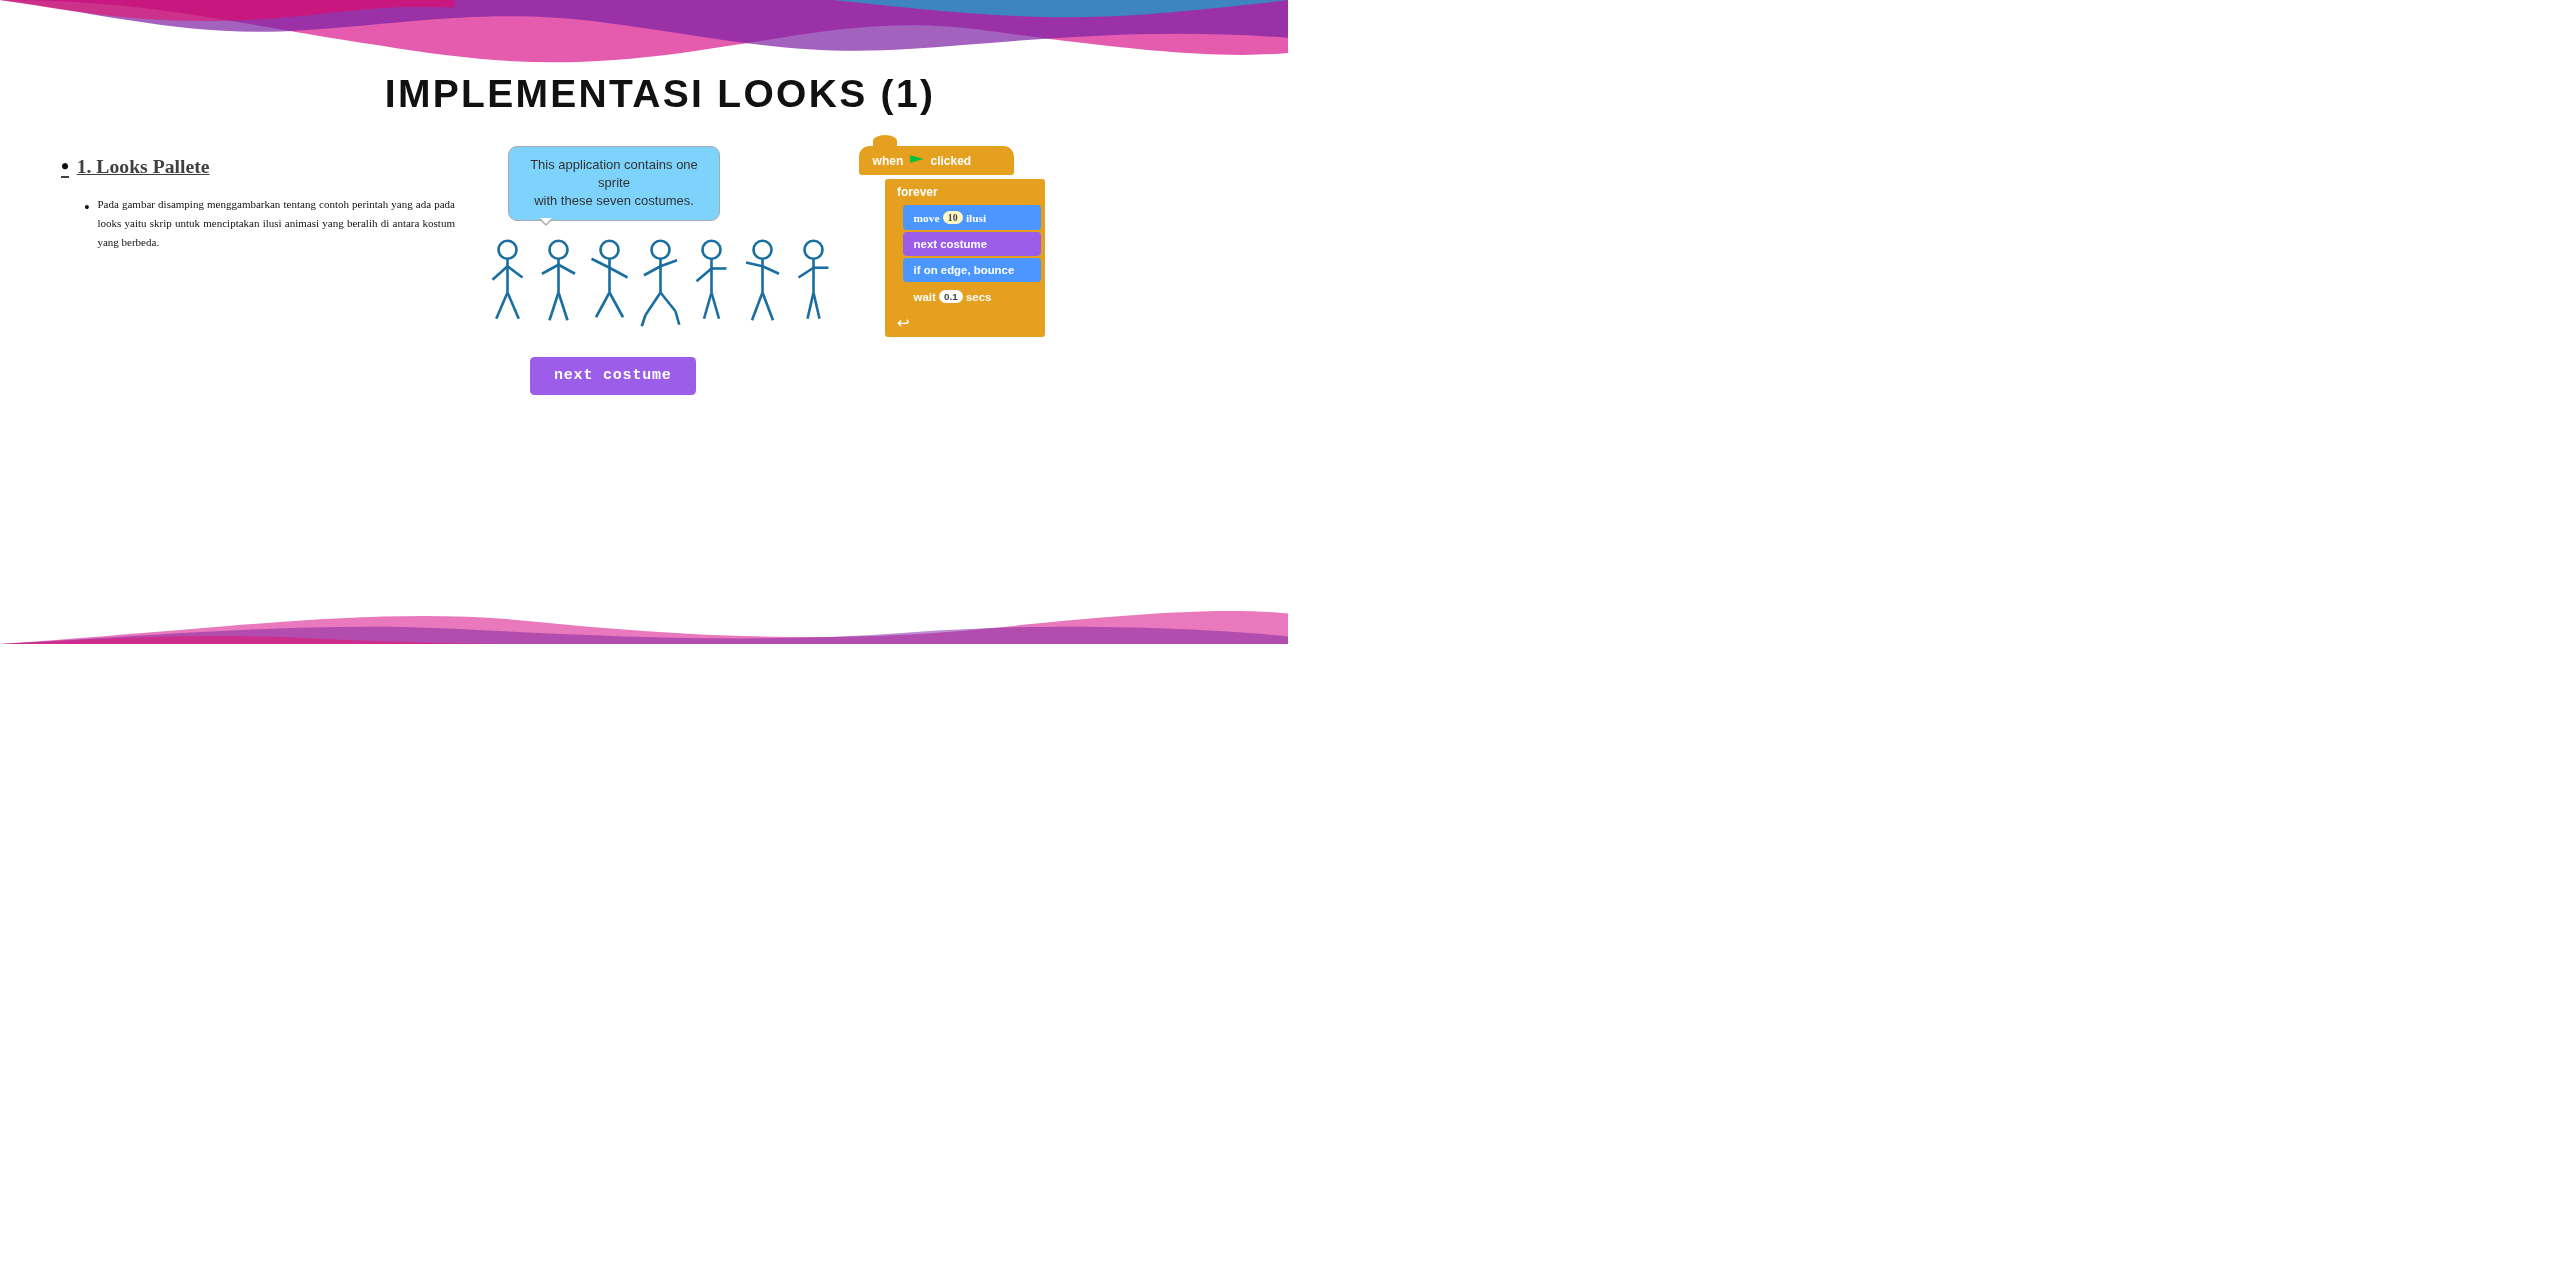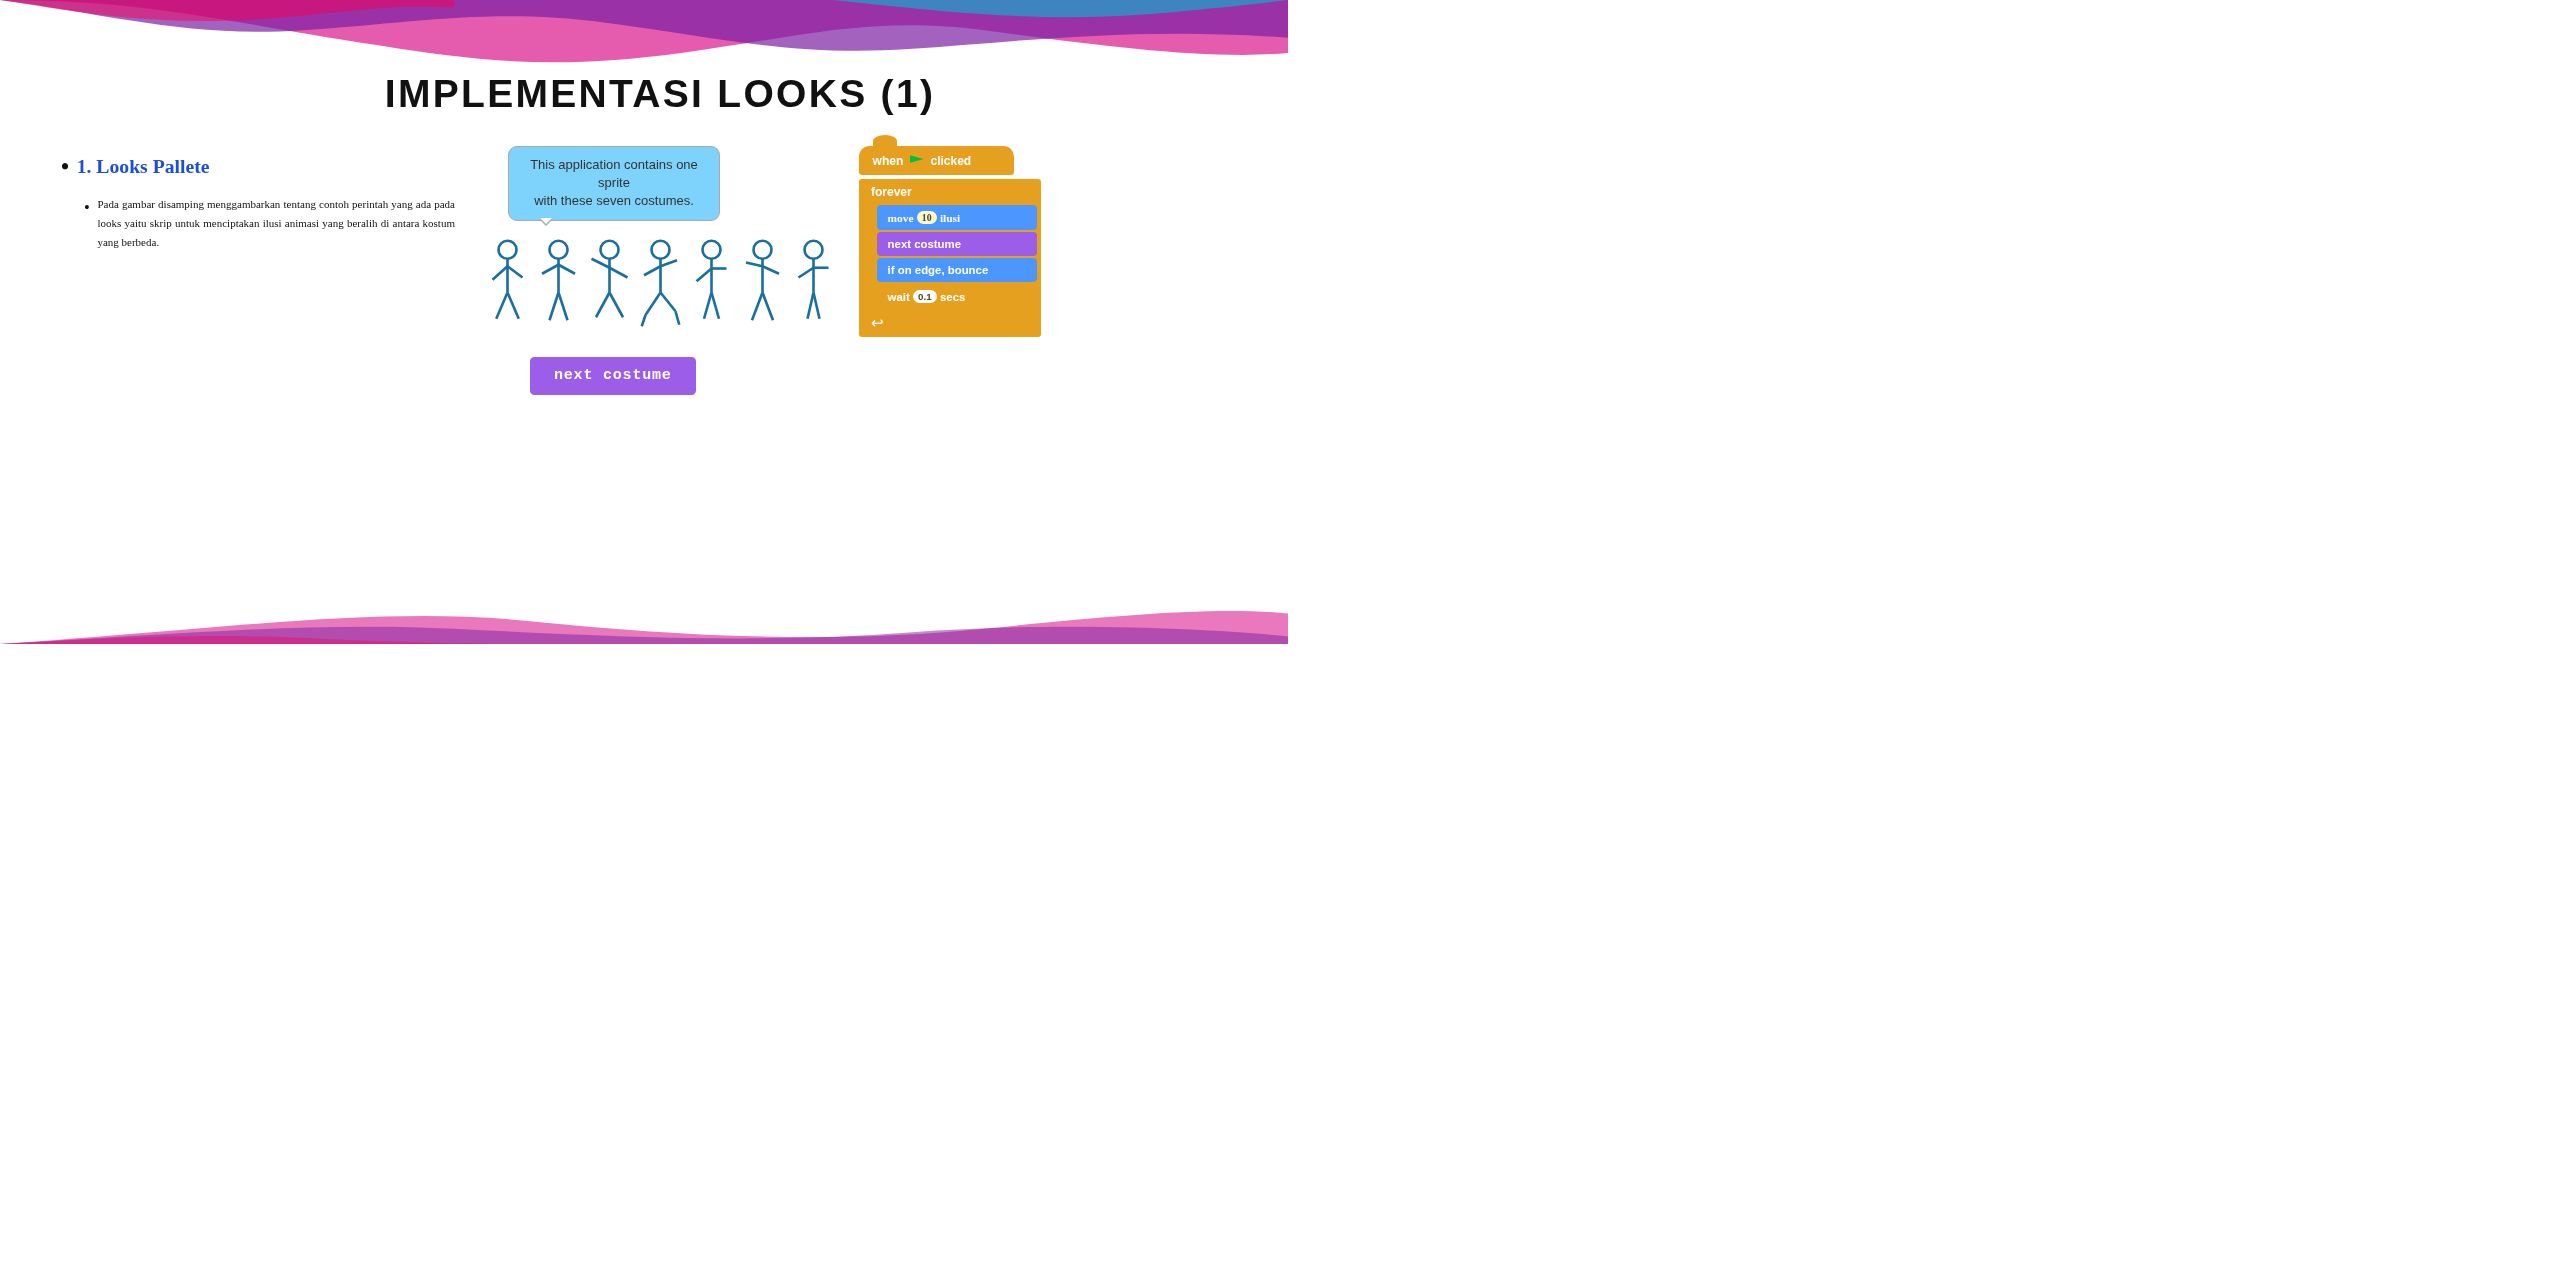--- a/index.html
+++ b/index.html
@@ -78,25 +78,26 @@
 
     
     .text-column {
       flex: 0 0 394px;
       padding-top: 7.6px;
     }
 
     .section-header {
       font-size: 19.7px;
       font-weight: 900;
-      color: #1d4ed8;
+      color: #404040;
       margin-bottom: 15px;
       display: flex;
       align-items: center;
       gap: 7.6px;
+      text-decoration: underline;
     }
 
     .section-header::before {
       content: '•';
       font-size: 23px;
       color: #111;
     }
 
     .sub-bullet {
       display: flex;
@@ -345,21 +346,21 @@
 
         <div class="script-panel">
 
           <div style="position:relative; background:#e6a020; border-radius:10.6px 10.6px 3px 3px; padding:7.6px 13.6px; font-size:12px; font-weight:bold; color:#fff; font-family:Arial,sans-serif; display:flex; align-items:center; gap:4.5px; white-space:nowrap; width:155px; margin-bottom:0.8px;">
             <div style="position:absolute; top:-10.6px; left:13.6px; width:24px; height:12px; background:#e6a020; border-radius:50% 50% 0 0;"></div>
             <span>when</span>
             <span style="display:inline-block; width:13.6px; height:10.6px; background:#00c040; clip-path:polygon(0 0,100% 35%,0 70%); margin:0 2.3px;"></span>
             <span>clicked</span>
           </div>
 
-          <div style="background:#e6a020; border-radius:3px; padding:0; width:182px;">
+          <div style="background:#e6a020; border-radius:3px; padding:0; width:160px;margin-left:26px;">
             <div style="padding:6px 12px; font-size:12px; font-weight:bold; color:#fff; font-family:Arial,sans-serif;">forever</div>
 
             <div style="margin: 0 4.5px 2.3px 18px; background:#4c97ff; border-radius:3.8px; padding:6px 10.6px; font-size:11.4px; font-weight:bold; color:#fff; font-family:Liberation Serif, serif; display:flex; align-items:flex-end; gap:3px; white-space:nowrap;">
               <span>move</span>
               <span style="background:#fef9c3; color:#444; border-radius:7.6px; padding:0.8px 5.3px; font-size:9.8px;">10</span>
               <span>ilusi</span>
             </div>
 
             <div style="margin: 0 4.5px 2.3px 18px; background:#9c5de8; border-radius:3.8px; padding:6px 10.6px; font-size:11.4px; font-weight:bold; color:#fff; font-family:Arial,sans-serif; white-space:nowrap;">
               <span>next costume</span>

